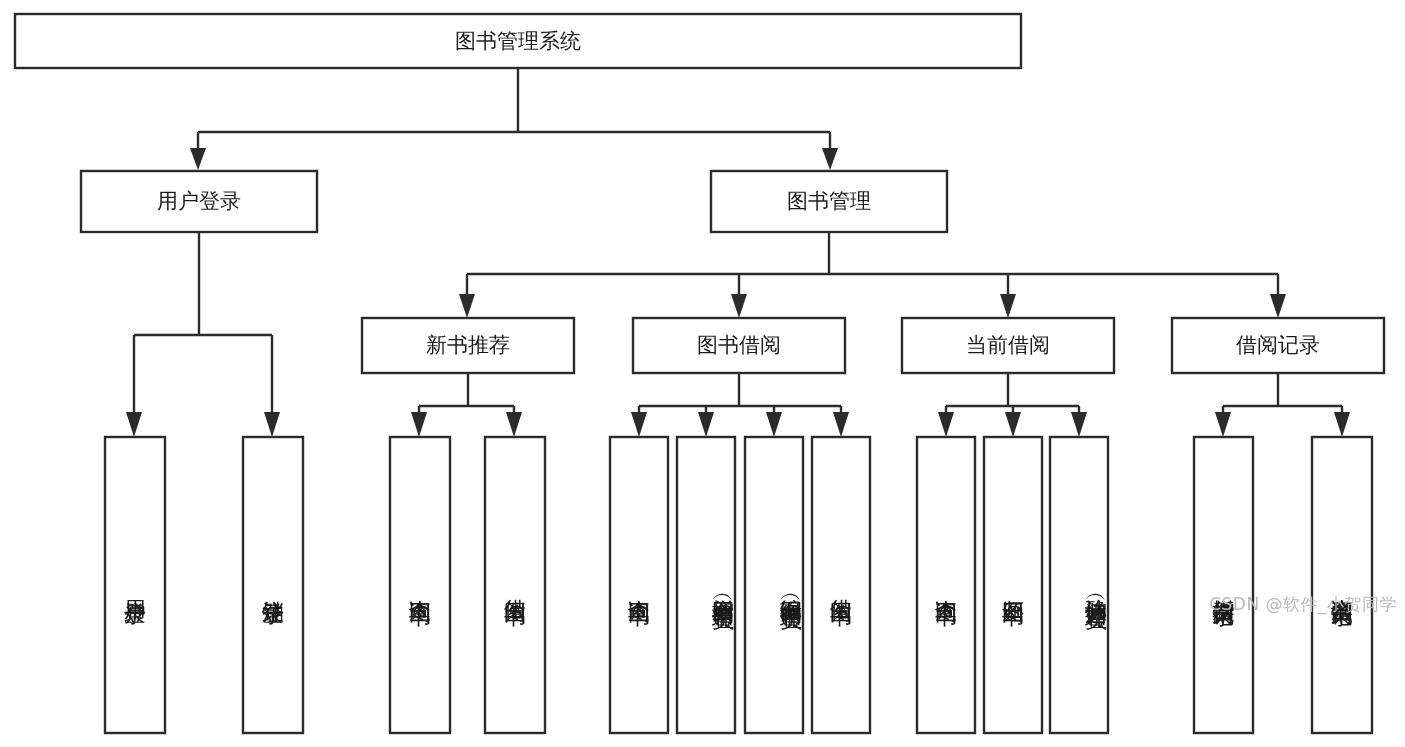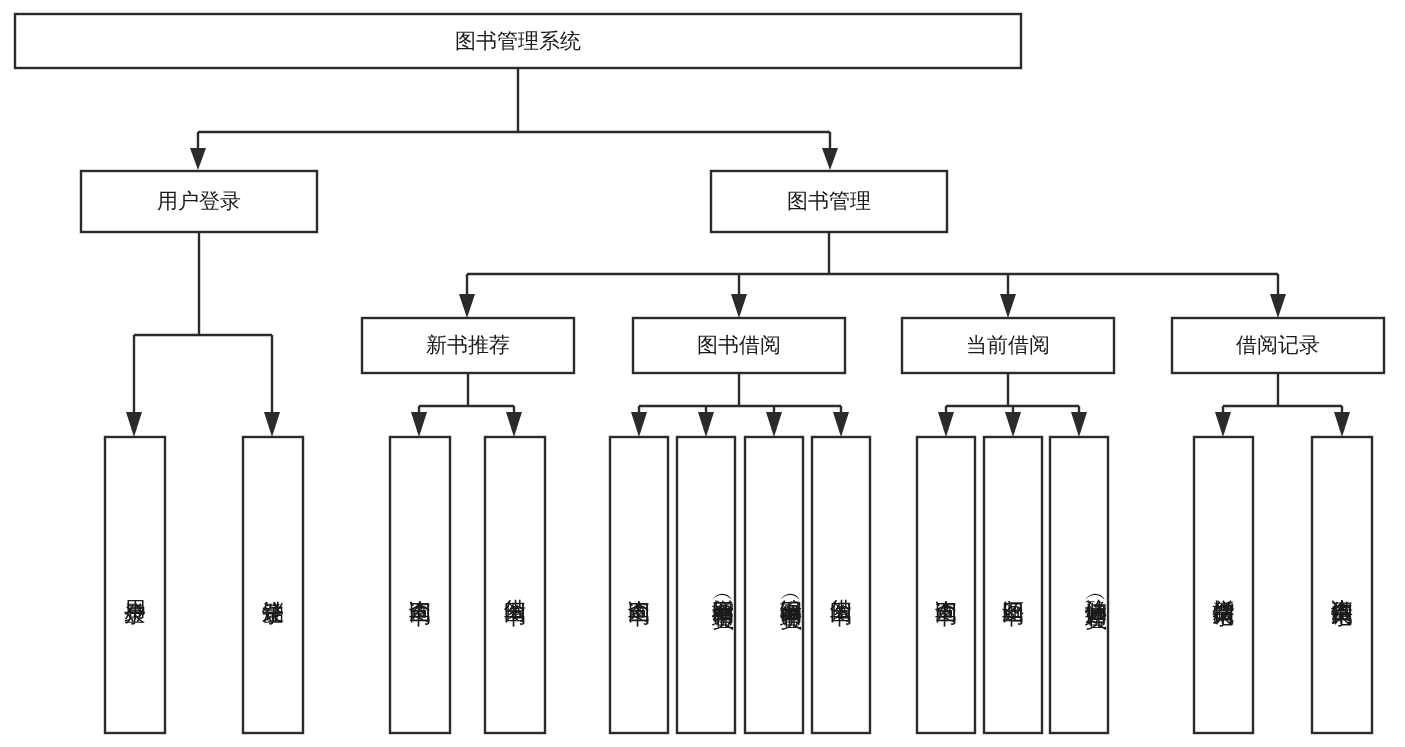--- a/index.html
+++ b/index.html
@@ -214,14 +214,15 @@
   <div class="leaf-label" style="left:745px; top:437px; width:58px; height:296px; align-items:flex-start; padding-top:6px; box-sizing:border-box;">编辑图书（管理员）</div>
   <div class="leaf-label" style="left:812px; top:437px; width:58px; height:296px;">借阅图书</div>
 
   <div class="leaf-label" style="left:917px; top:437px; width:58px; height:296px;">查询图书</div>
   <div class="leaf-label" style="left:984px; top:437px; width:58px; height:296px;">归还图书</div>
   <div class="leaf-label" style="left:1050px; top:437px; width:58px; height:296px; align-items:flex-start; padding-top:6px; box-sizing:border-box;">确认归还（管理员）</div>
 
   <div class="leaf-label" style="left:1194px; top:437px; width:59px; height:296px;">新增借阅记录</div>
   <div class="leaf-label" style="left:1312px; top:437px; width:60px; height:296px;">查询借阅记录</div>
 
+  <div class="watermark">CSDN @软件_小贺同学</div>
 
 </div>
 
 </body></html>

